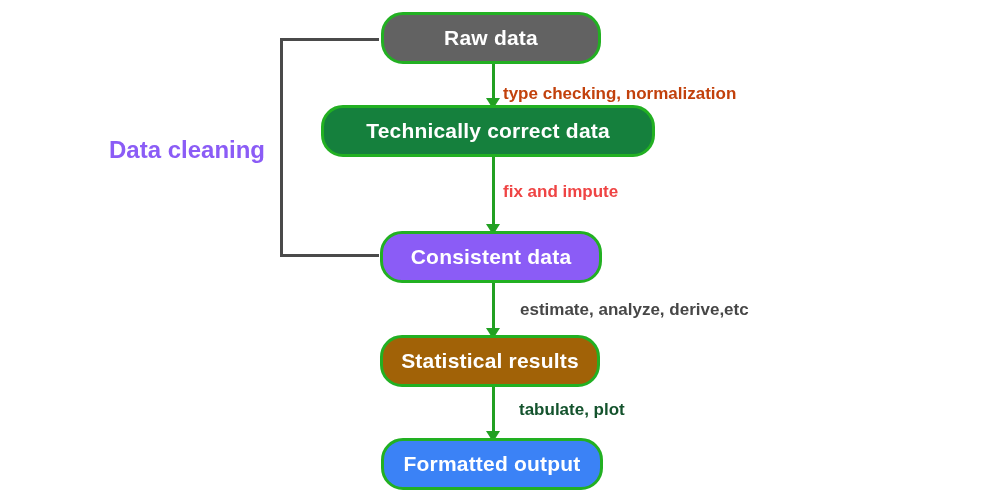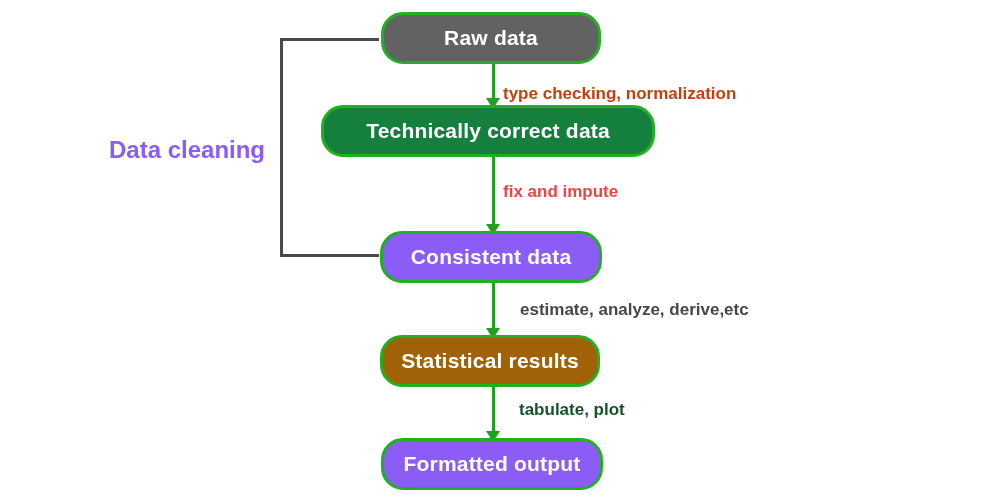--- a/index.html
+++ b/index.html
@@ -117,18 +117,18 @@
       </div>
       <div class="node" style="left: 488px; top: 131px; width: 334px; background: #15803d; border-color: rgb(34, 176, 34); color: rgb(255, 255, 255);">
         <span class="node-label">Technically correct data</span>
       </div>
       <div class="node" style="left: 491px; top: 257px; width: 222px; background: #8b5cf6; border-color: rgb(34, 176, 34); color: rgb(255, 255, 255);">
         <span class="node-label">Consistent data</span>
       </div>
       <div class="node" style="left: 490px; top: 361px; width: 220px; background: #a16207; border-color: rgb(34, 176, 34); color: rgb(255, 255, 255);">
         <span class="node-label">Statistical results</span>
       </div>
-      <div class="node" style="left: 492px; top: 464px; width: 222px; background: #8b5cf6; border-color: rgb(34, 176, 34); color: rgb(255, 255, 255);">
+      <div class="node" style="left: 492px; top: 464px; width: 222px; background: #3b82f6; border-color: rgb(34, 176, 34); color: rgb(255, 255, 255);">
         <span class="node-label">Formatted output</span>
       </div>
     </div>
 
 </div>
 
 </body></html>

